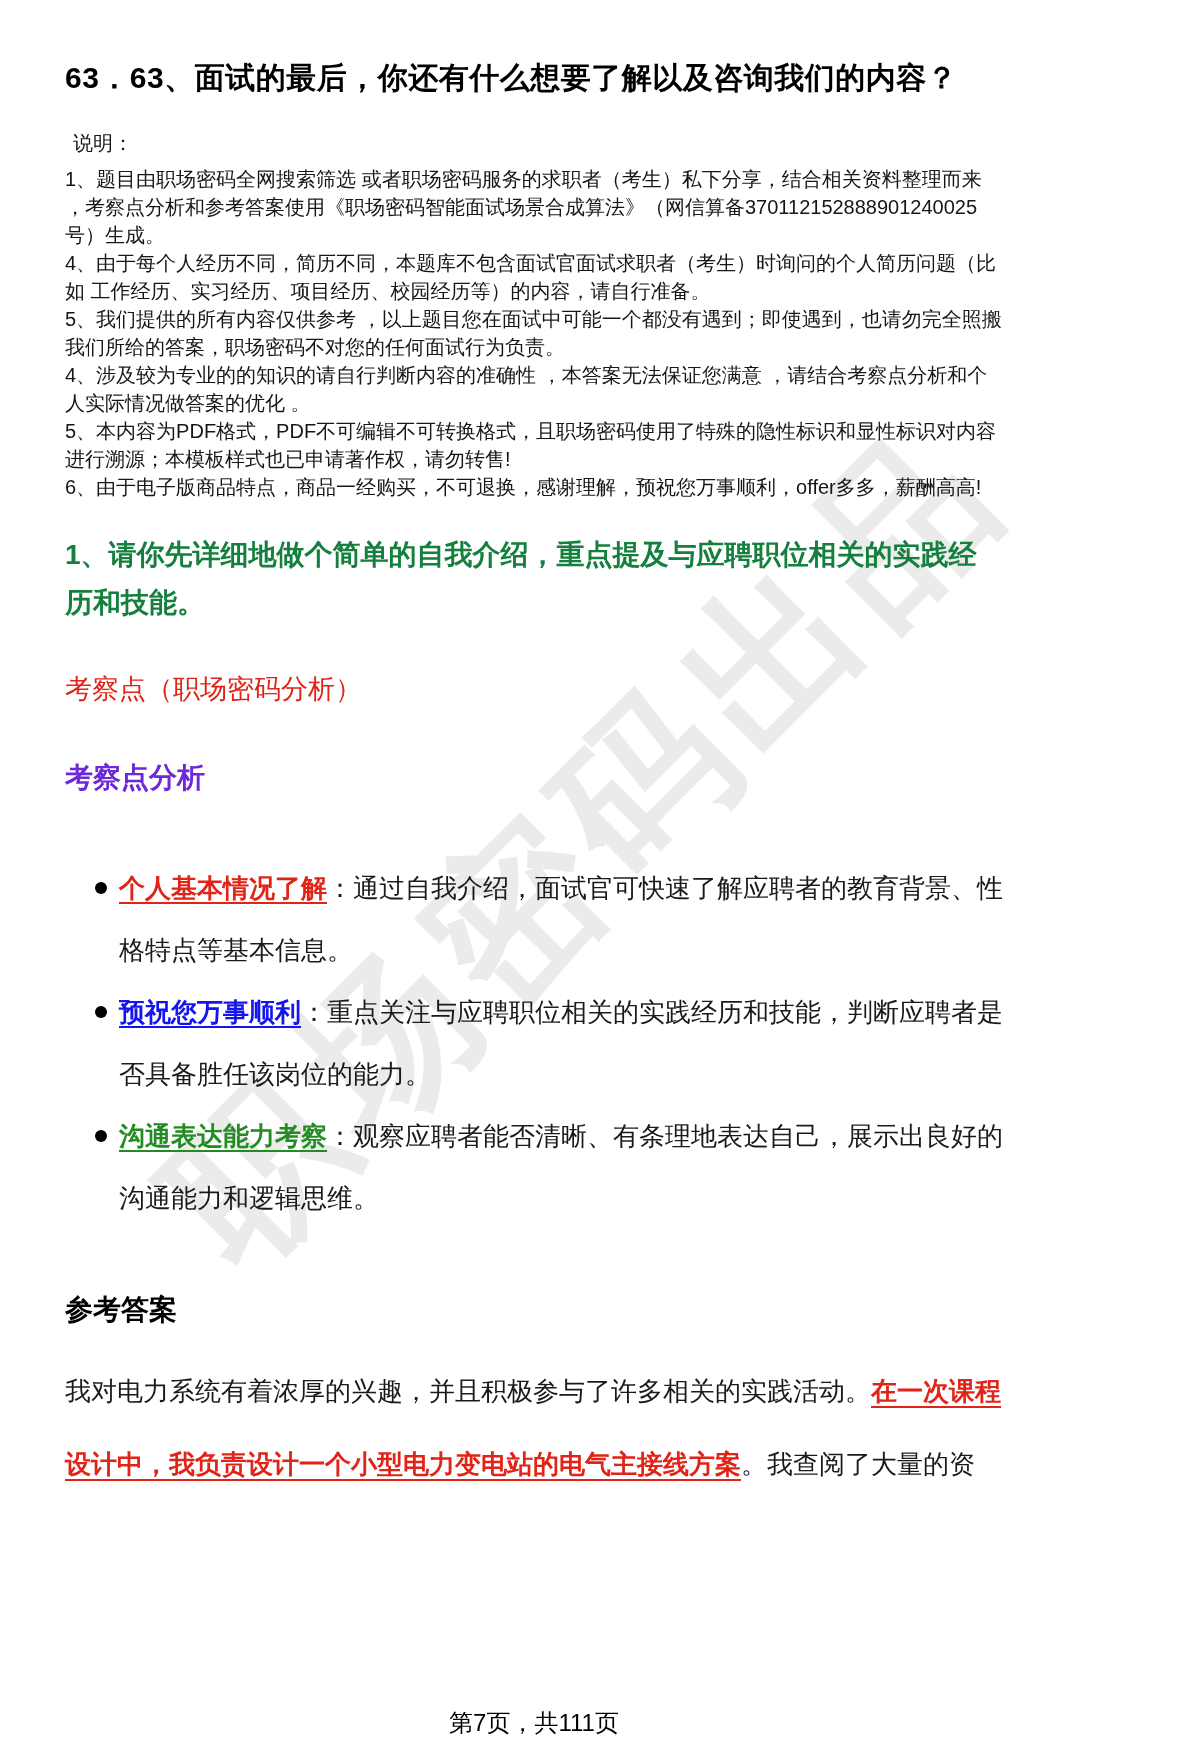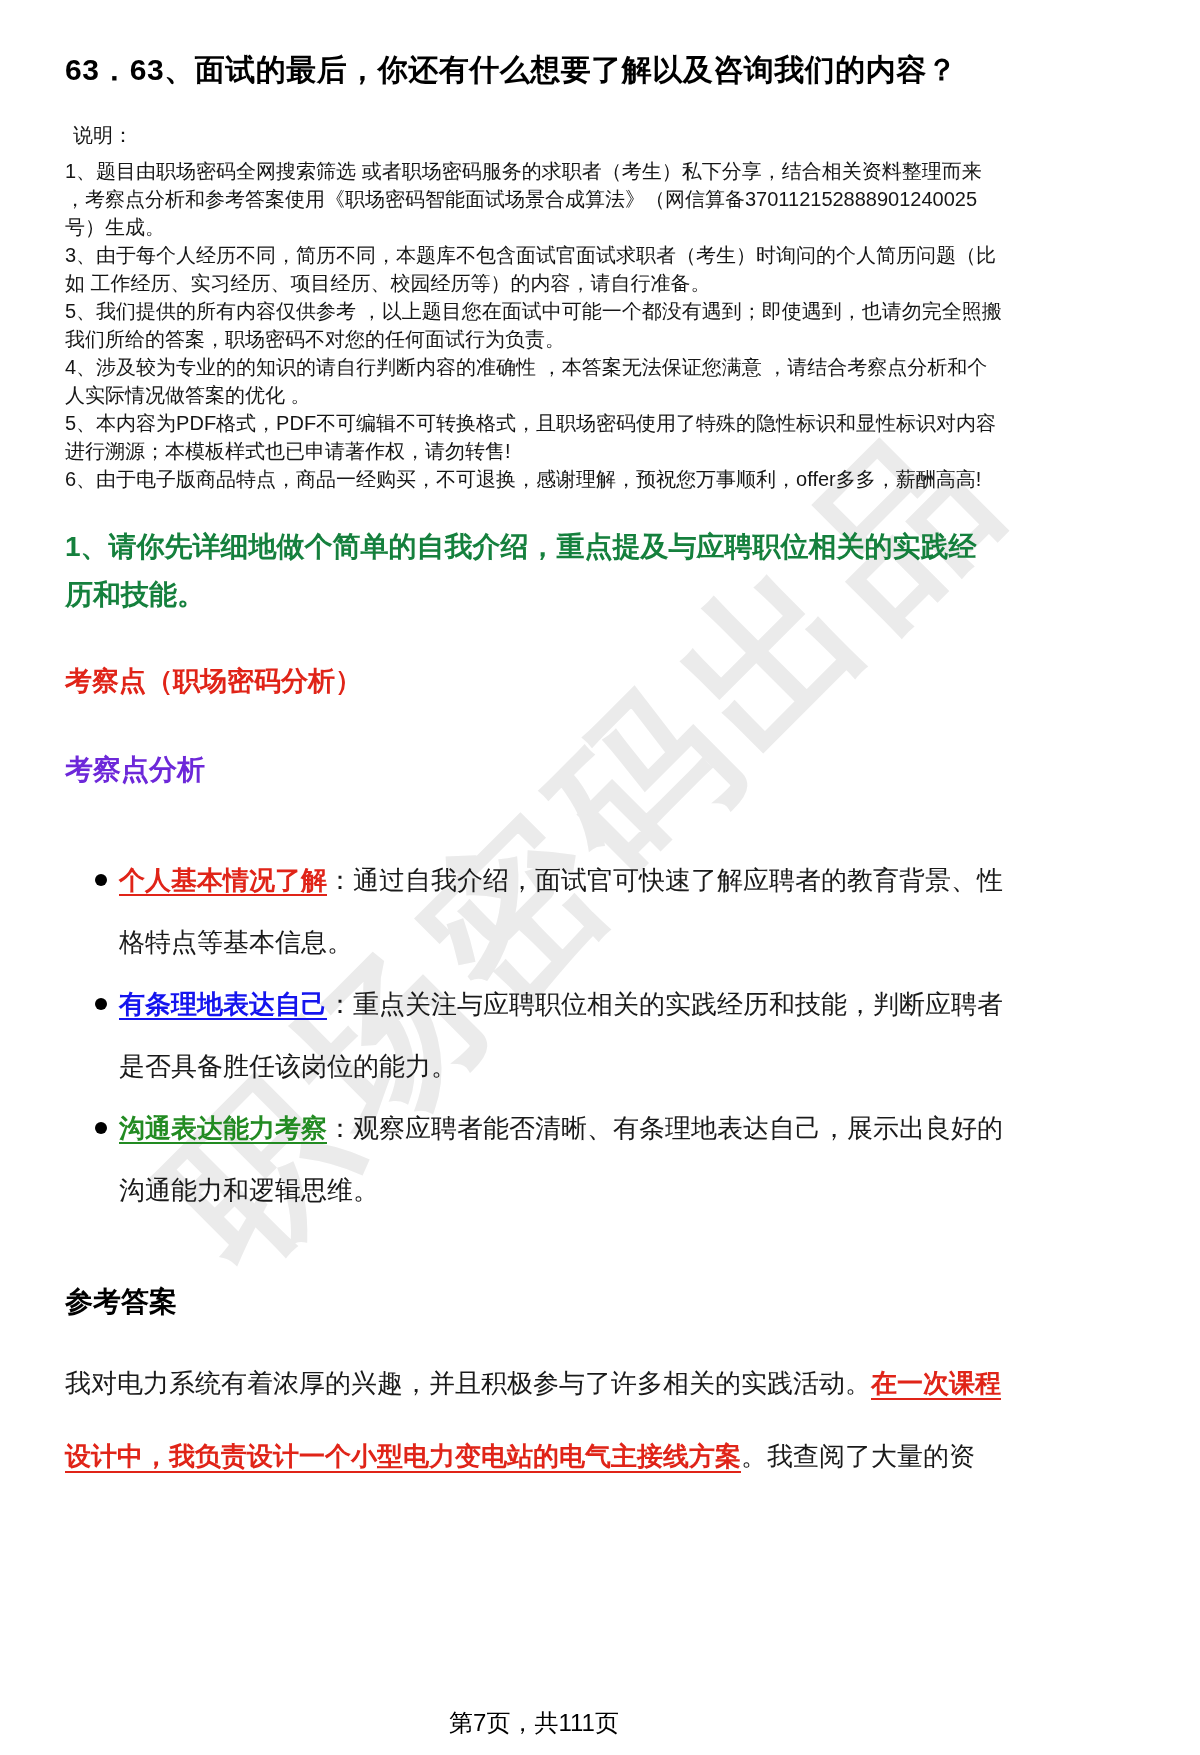--- a/index.html
+++ b/index.html
@@ -7,21 +7,21 @@
     width:1200px;height:1755px;
     background:#ffffff;
     font-family:"Liberation Sans","DejaVu Sans",sans-serif;
     color:#141414;
     position:relative;
     overflow:hidden;
   }
   .page{
     position:relative;
     z-index:1;
-    padding:0 65px;
+    padding:8px 65px;
     box-sizing:border-box;
     width:1068px;height:1755px;
   }
   .watermark{
     position:absolute;
     z-index:0;
     left:585px;top:845px;
     transform:translate(-50%,-50%) rotate(-45deg);
     font-size:168px;
     font-weight:700;
@@ -50,21 +50,21 @@
   .q-red{
     margin:30px 0 0 0;
     font-size:28px;
     line-height:48px;
     font-weight:700;
     color:#15803d;
   }
   .q-sub{
     margin:44px 0 0 0;
     font-size:27px;
-    font-weight:700;
+    font-weight:400;
     color:#e02418;
   }
   h2.sec-heading{
     margin:52px 0 0 0;
     font-size:28px;
     font-weight:700;
     color:#6d28d9;
   }
   ul.bullets{
     list-style:none;
@@ -129,39 +129,39 @@
 
 <div class="watermark">职场密码出品</div>
 
 <div class="page">
 
   <h1 class="doc-title">63．63、面试的最后，你还有什么想要了解以及咨询我们的内容？</h1>
 
   <div class="notes">
     <p>说明：</p>
     <p class="note-item">1、题目由职场密码全网搜索筛选 或者职场密码服务的求职者（考生）私下分享，结合相关资料整理而来 ，考察点分析和参考答案使用《职场密码智能面试场景合成算法》（网信算备370112152888901240025号）生成。</p>
-    <p class="note-item">3、由于每个人经历不同，简历不同，本题库不包含面试官面试求职者（考生）时询问的个人简历问题（比如 工作经历、实习经历、项目经历、校园经历等）的内容，请自行准备。</p>
+    <p class="note-item">4、由于每个人经历不同，简历不同，本题库不包含面试官面试求职者（考生）时询问的个人简历问题（比如 工作经历、实习经历、项目经历、校园经历等）的内容，请自行准备。</p>
     <p class="note-item">5、我们提供的所有内容仅供参考 ，以上题目您在面试中可能一个都没有遇到；即使遇到，也请勿完全照搬我们所给的答案，职场密码不对您的任何面试行为负责。</p>
     <p class="note-item">4、涉及较为专业的的知识的请自行判断内容的准确性 ，本答案无法保证您满意 ，请结合考察点分析和个人实际情况做答案的优化 。</p>
     <p class="note-item">5、本内容为PDF格式，PDF不可编辑不可转换格式，且职场密码使用了特殊的隐性标识和显性标识对内容进行溯源；本模板样式也已申请著作权，请勿转售!</p>
     <p class="note-item">6、由于电子版商品特点，商品一经购买，不可退换，感谢理解，预祝您万事顺利，offer多多，薪酬高高!</p>
   </div>
 
   <p class="q-red">1、请你先详细地做个简单的自我介绍，重点提及与应聘职位相关的实践经历和技能。</p>
 
   <p class="q-sub">考察点（职场密码分析）</p>
 
   <h2 class="sec-heading">考察点分析</h2>
 
   <ul class="bullets">
     <li>
       <span class="term term-red">个人基本情况了解</span><span>：</span><span>通过自我介绍，面试官可快速了解应聘者的教育背景、性格特点等基本信息。</span>
     </li>
     <li>
-      <span class="term term-blue">有条理地表达自己</span><span>：</span><span>重点关注与应聘职位相关的实践经历和技能，判断应聘者是否具备胜任该岗位的能力。</span>
+      <span class="term term-blue">预祝您万事顺利</span><span>：</span><span>重点关注与应聘职位相关的实践经历和技能，判断应聘者是否具备胜任该岗位的能力。</span>
     </li>
     <li>
       <span class="term term-green">沟通表达能力考察</span><span>：</span><span>观察应聘者能否清晰、有条理地表达自己，展示出良好的沟通能力和逻辑思维。</span>
     </li>
   </ul>
 
   <h2 class="answer-heading">参考答案</h2>
 
 
   <p class="answer-para">

